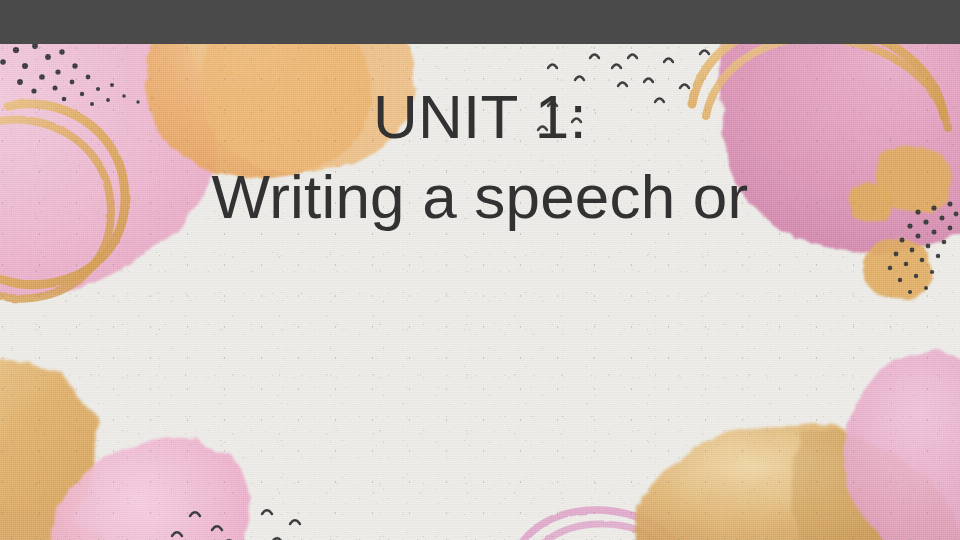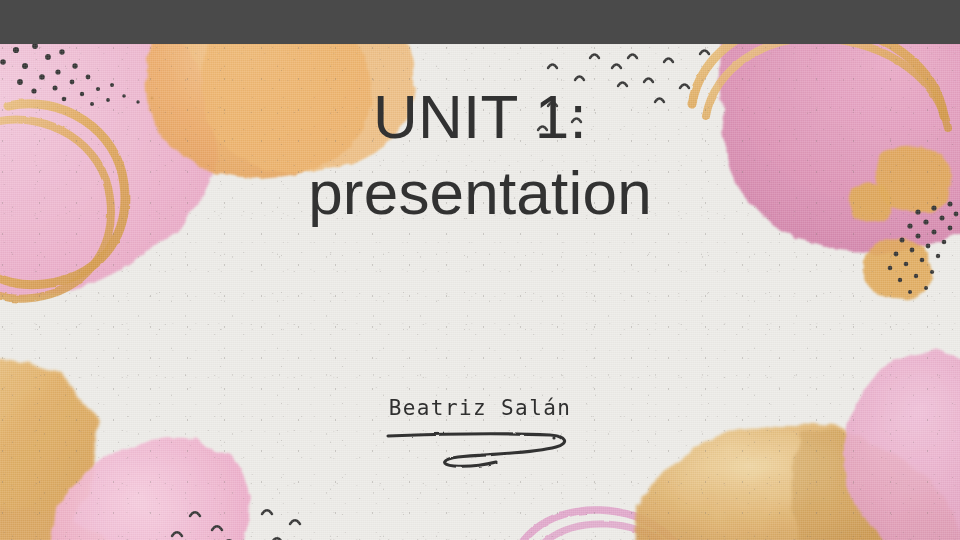--- a/index.html
+++ b/index.html
@@ -306,31 +306,19 @@
 
   </svg>
 
   <div class="paper-grain"></div>
   <div class="paper-texture"></div>
 
   <div class="text-layer">
 
     <div class="title-block">
       <div class="title-line l1">UNIT 1:</div>
-      <div class="title-line l3">presentation</div>
+      <div class="title-line l2">Writing a speech or</div>
     </div>
 
-    <div class="author-block">
-      <div class="author-name">Beatriz Salán</div>
-
-      <svg class="author-flourish" width="200" height="44" viewBox="0 0 200 44" xmlns="http://www.w3.org/2000/svg">
-        <path filter="url(#inkrough)" fill="none" stroke="#333" stroke-width="3.1" stroke-linecap="round" stroke-linejoin="round" d="M8,12 C 60,10 128,9 170,11
-                 C 186,12 190,19 176,23
-                 C 150,30 104,30 78,33
-                 C 62,35 60,41 74,42
-                 C 88,43 104,41 116,38"></path>
-        <circle cx="174" cy="14" r="1.6" fill="#333"></circle>
-      </svg>
-    </div>
 
   </div>
 
 </div>
 
 </body></html>

